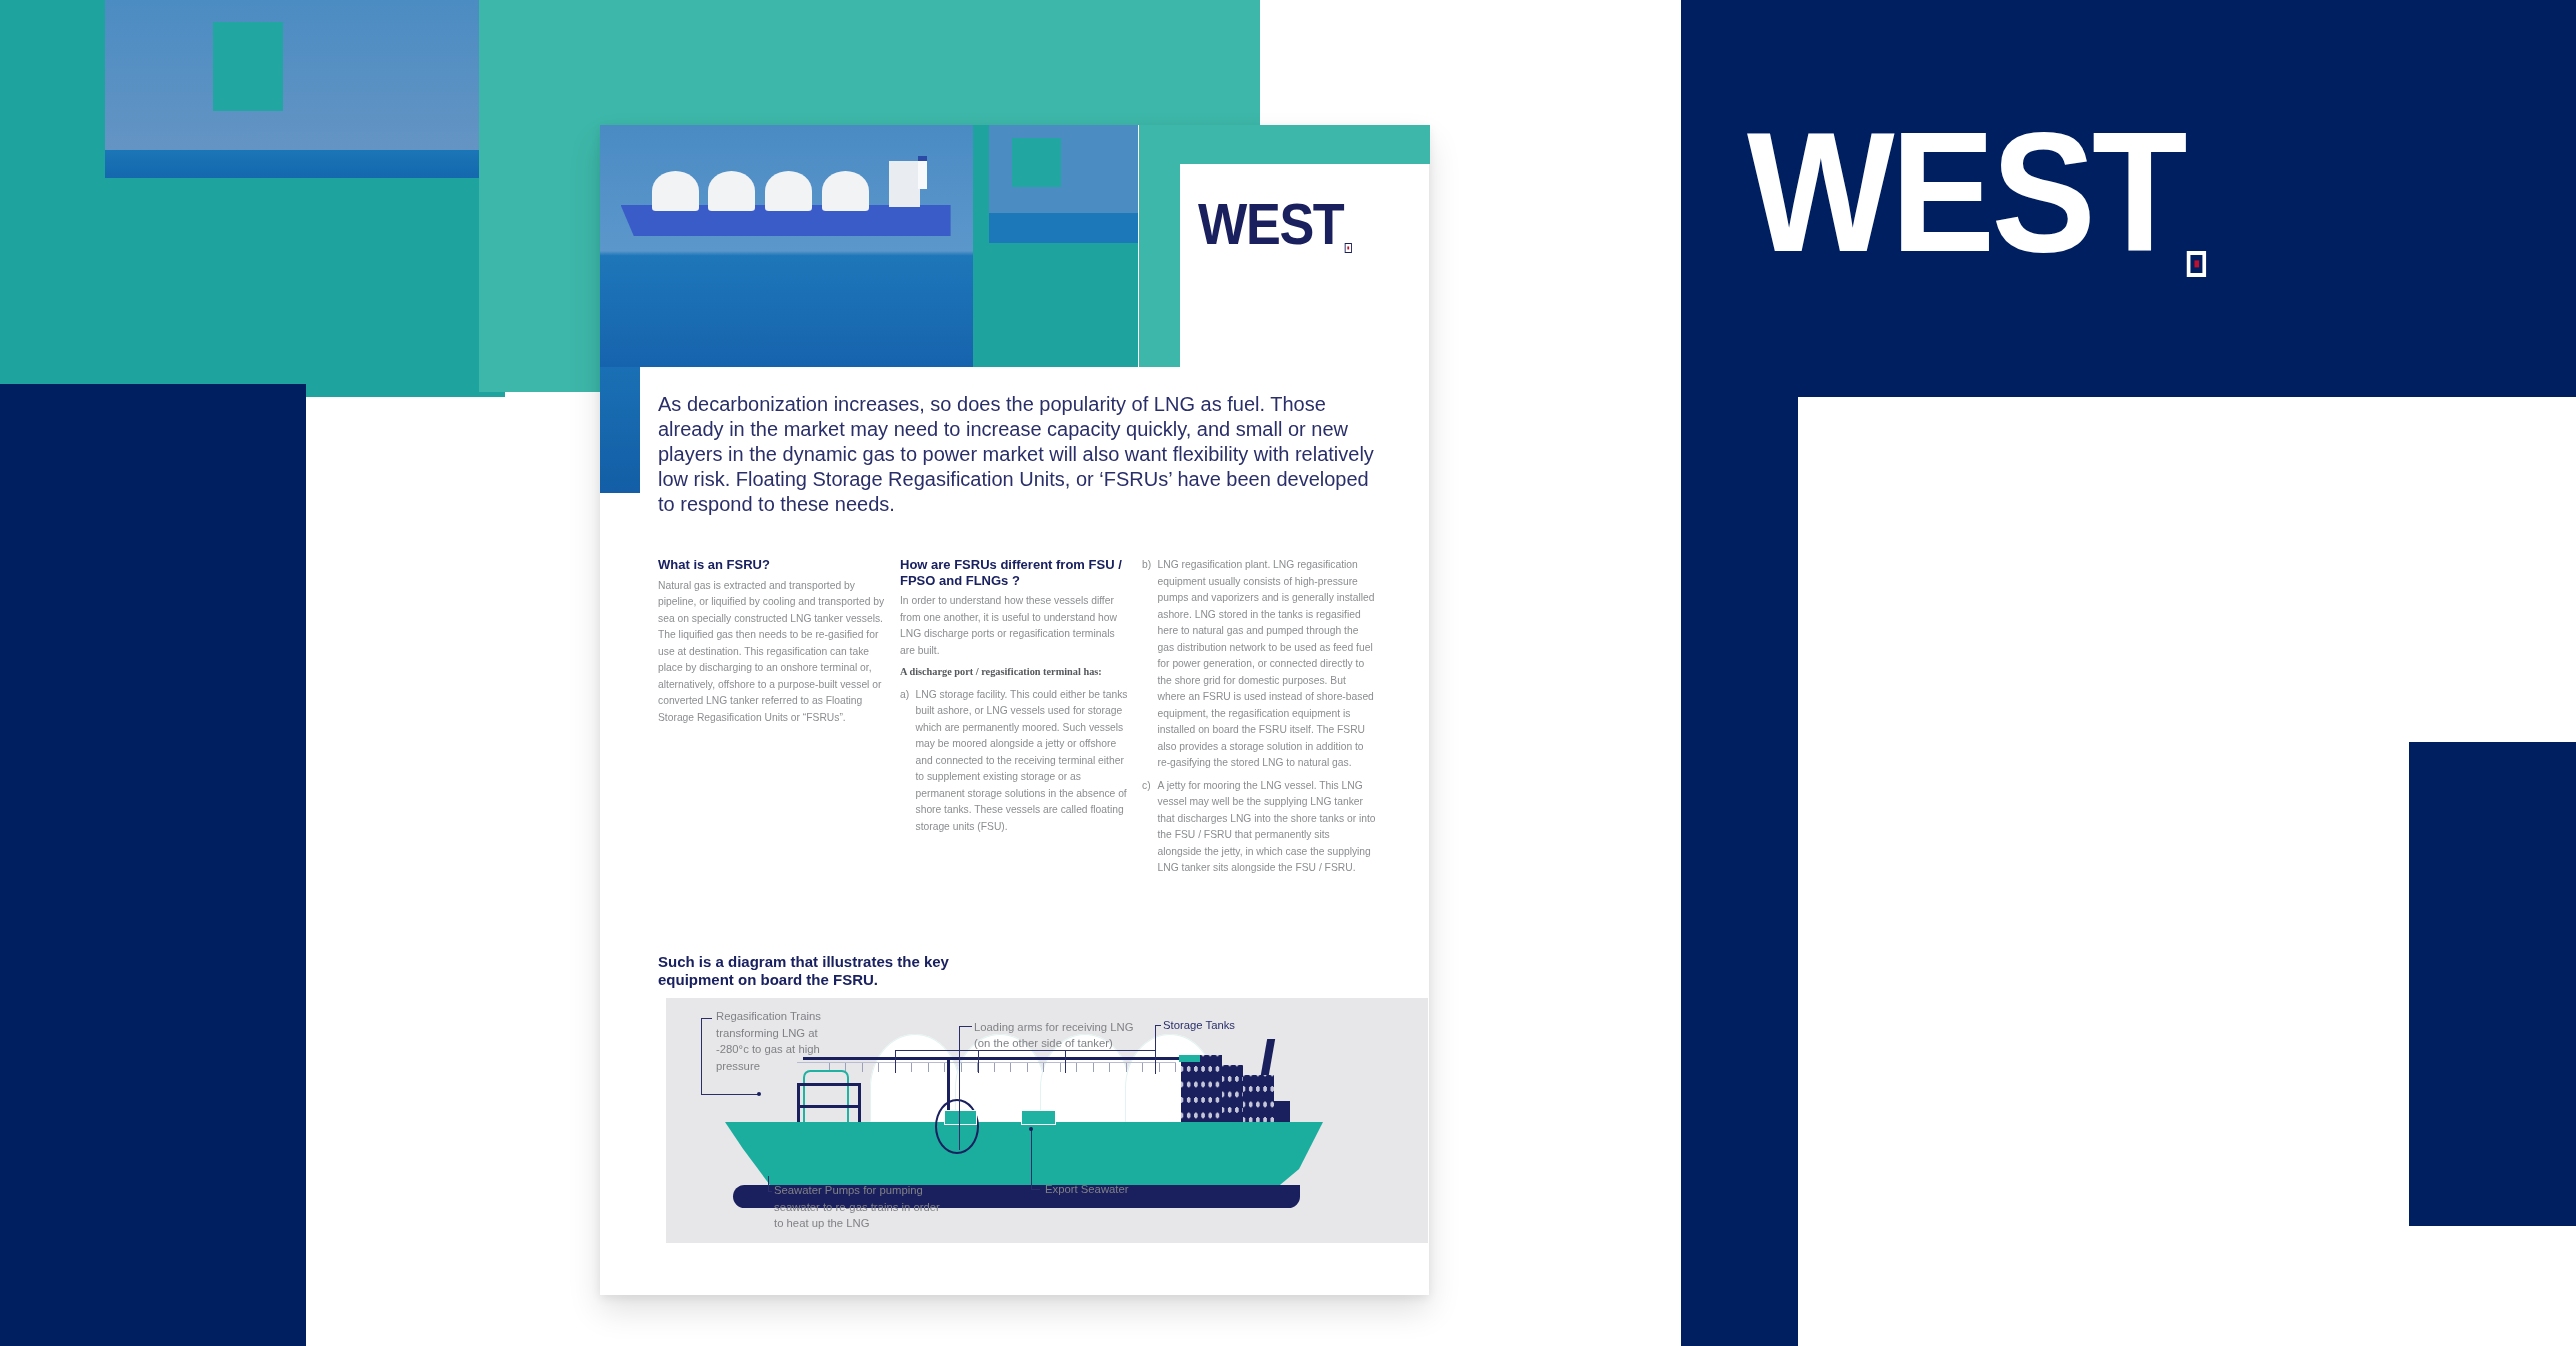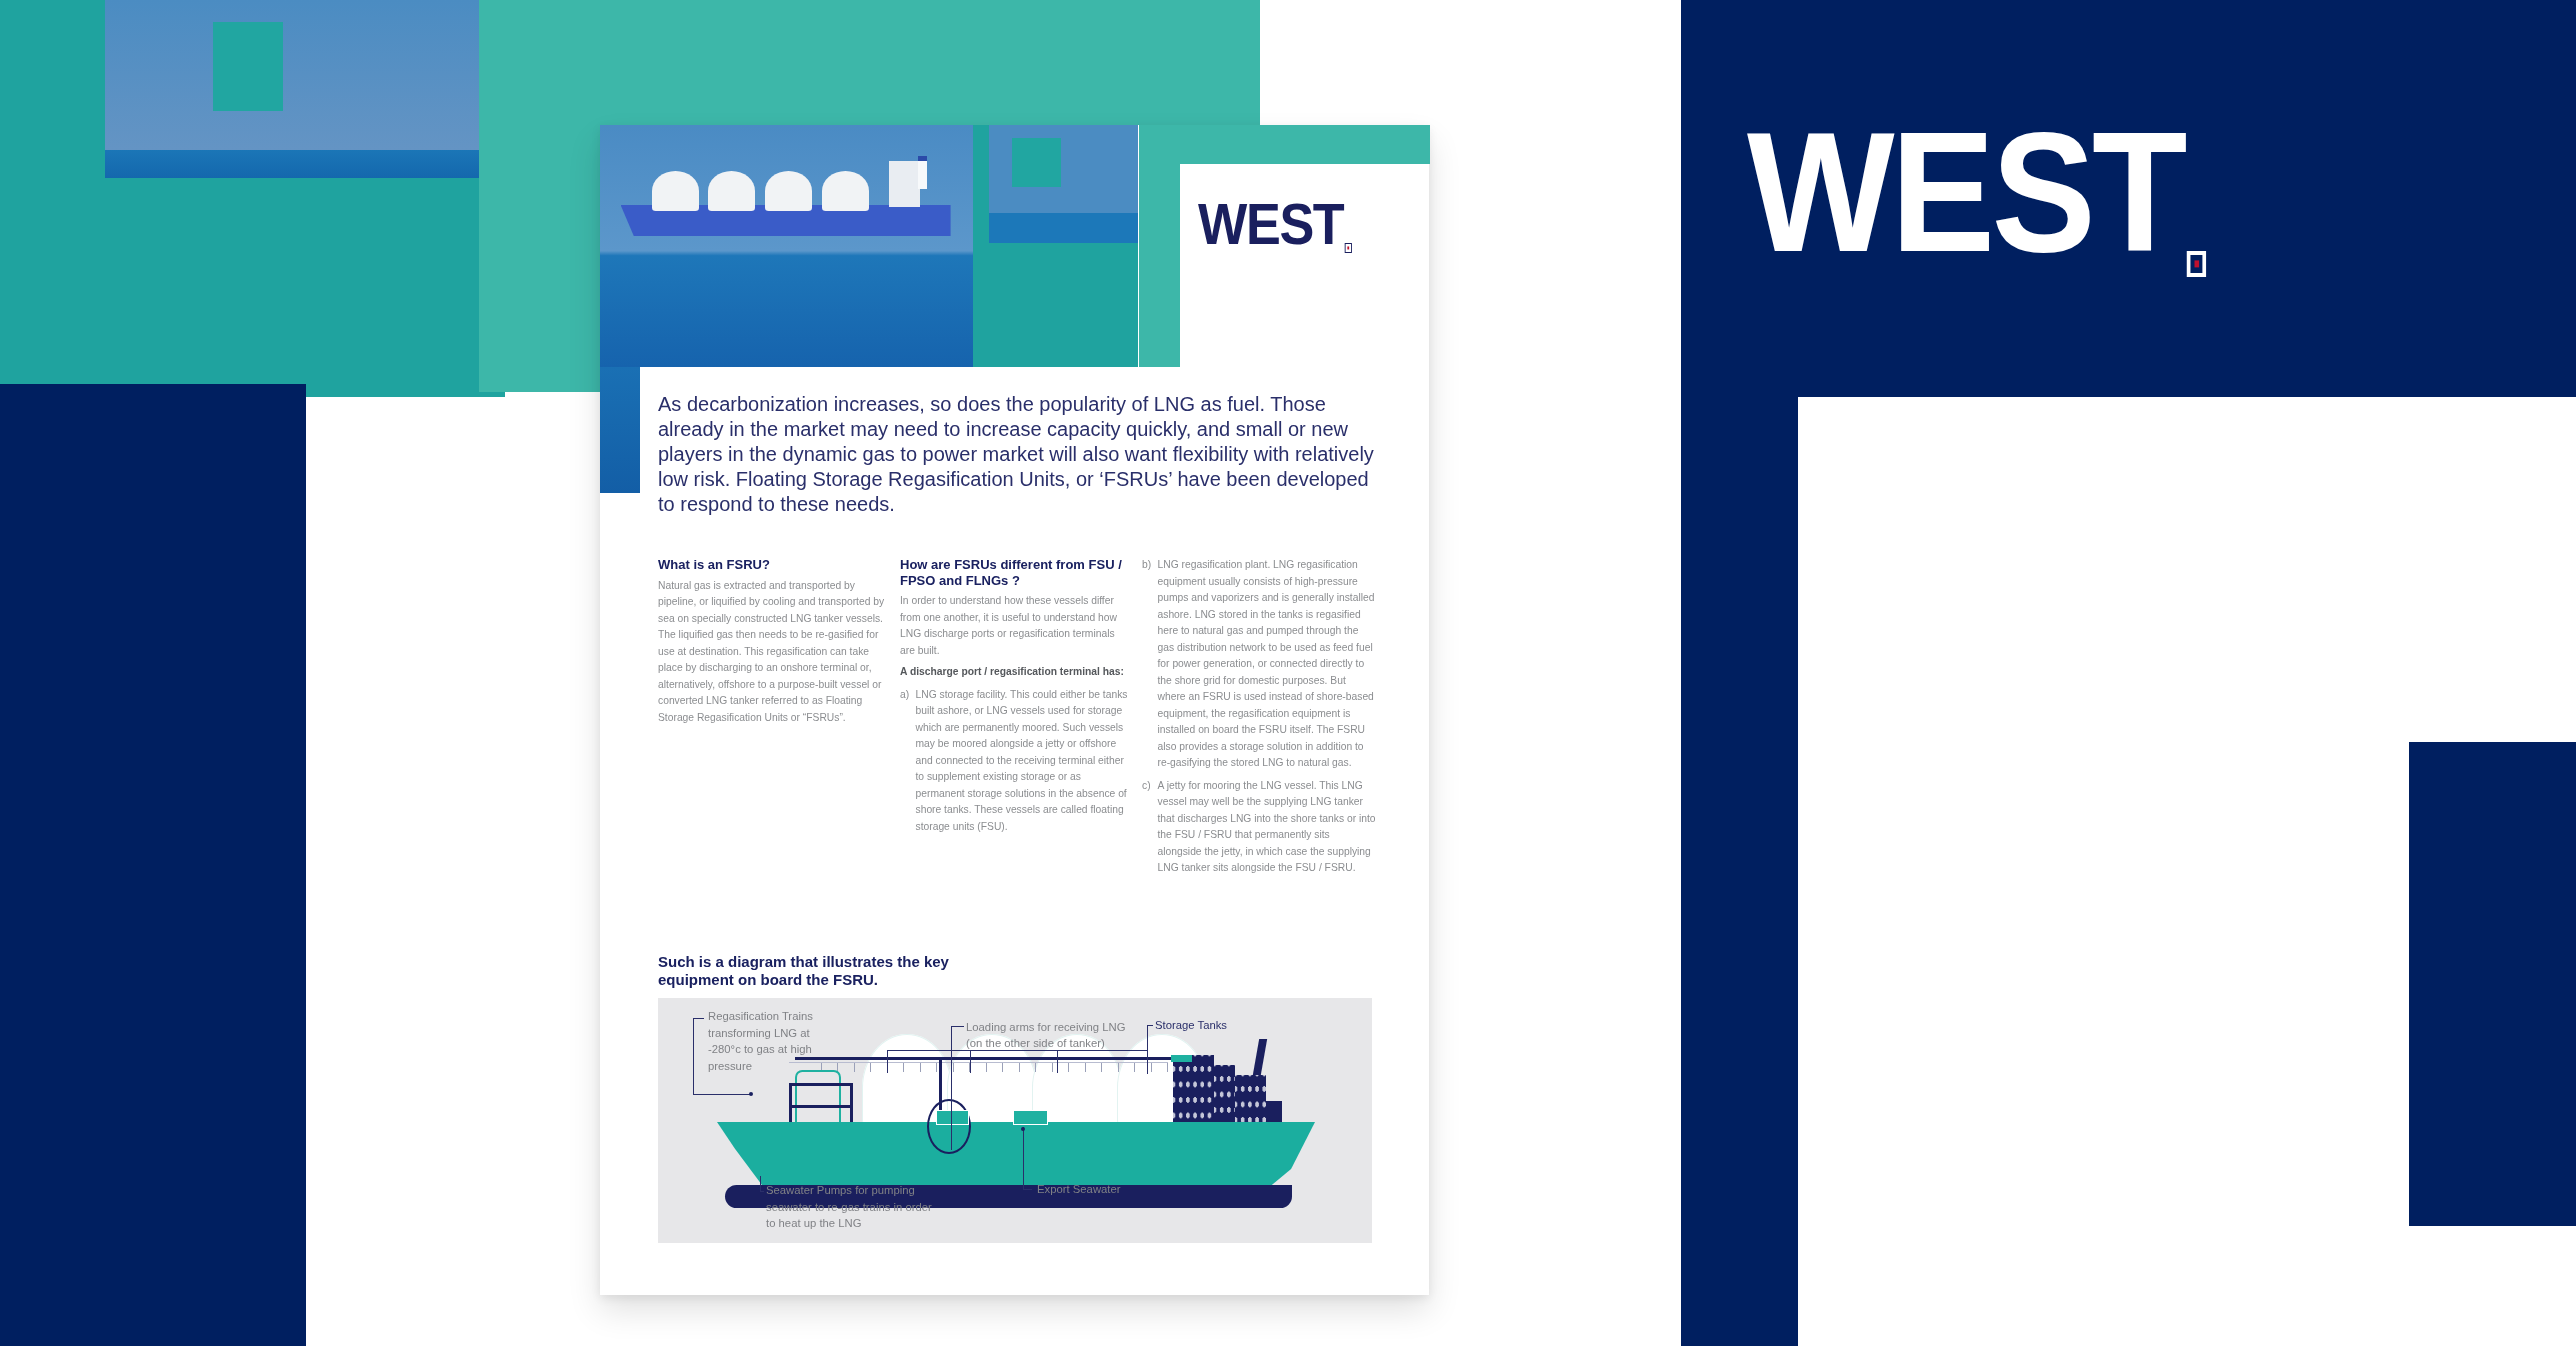--- a/index.html
+++ b/index.html
@@ -88,32 +88,32 @@
     font-size: 20px; line-height: 25px;
   }
 
   .col { position: absolute; font-size: 10.3px; line-height: 16.5px; color: #8b8d90; }
   .col1 { left: 58px; top: 432px; width: 227px; }
   .col2 { left: 300px; top: 432px; width: 232px; }
   .col3 { left: 542px; top: 432px; width: 234px; }
 
   .intro { color: #55585c; font-weight: 700; font-size: 9.5px; line-height: 12.4px; margin: 0 0 11.3px 0; }
   .h3 { color: #1a2160; font-weight: 700; font-size: 13px; line-height: 15.5px; margin: 0 0 5.2px 0; }
-  .h4 { color: #55585c; font-weight: 700; font-size: 10.3px; line-height: 12.4px; margin: 7.2px 0 8.2px 0; }
+  .h4 { color: #55585c; font-weight: 700; font-size: 10.3px; line-height: 12.4px; margin: 7.2px 0 8.2px 0; font-family: Liberation Serif, serif; }
   .p { margin: 0 0 7.2px 0; }
   .list-item { display: flex; margin: 0 0 6.2px 0; }
   .list-letter { width: 15.5px; flex: none; }
 
   .diagram-heading {
     position: absolute; left: 58px; top: 828px; width: 361px; color: #1a2160;
     font-size: 15px; line-height: 18px; font-weight: 700;
   }
 
   
-  .diagram { position: absolute; left: 58px; top: 873px; width: 714px; height: 245px; background: #e7e7e9; }
+  .diagram { position: absolute; left: 66px; top: 873px; width: 714px; height: 245px; background: #e7e7e9; padding-left: 48px; }
   .lbl { position: absolute; font-size: 11.3px; line-height: 16.5px; color: #808286; white-space: nowrap; }
   .lbl.dark { color: #2a2f6a; }
   .line { position: absolute; background: #2a2f6a; }
   .dot { position: absolute; width: 4.1px; height: 4.1px; border-radius: 50%; background: #1a2160; }
 
   .hull { position: absolute; left: 59px; top: 124px; width: 598px; height: 67px; background: #1bae9f;
           clip-path: polygon(0 0, 100% 0, 96% 70%, 92% 100%, 8% 100%, 3% 40%); }
   .keel { position: absolute; left: 67px; top: 187px; width: 567px; height: 23px; background: #1a1f5e; border-radius: 12.4px 0 12.4px 12.4px; }
   .tank { position: absolute; top: 36px; width: 90px; height: 90px; background: #ffffff;
           border-radius: 50% 50% 4% 4% / 60% 60% 4% 4%; box-shadow: inset 0 0 0 1px #e2f3f1; }

